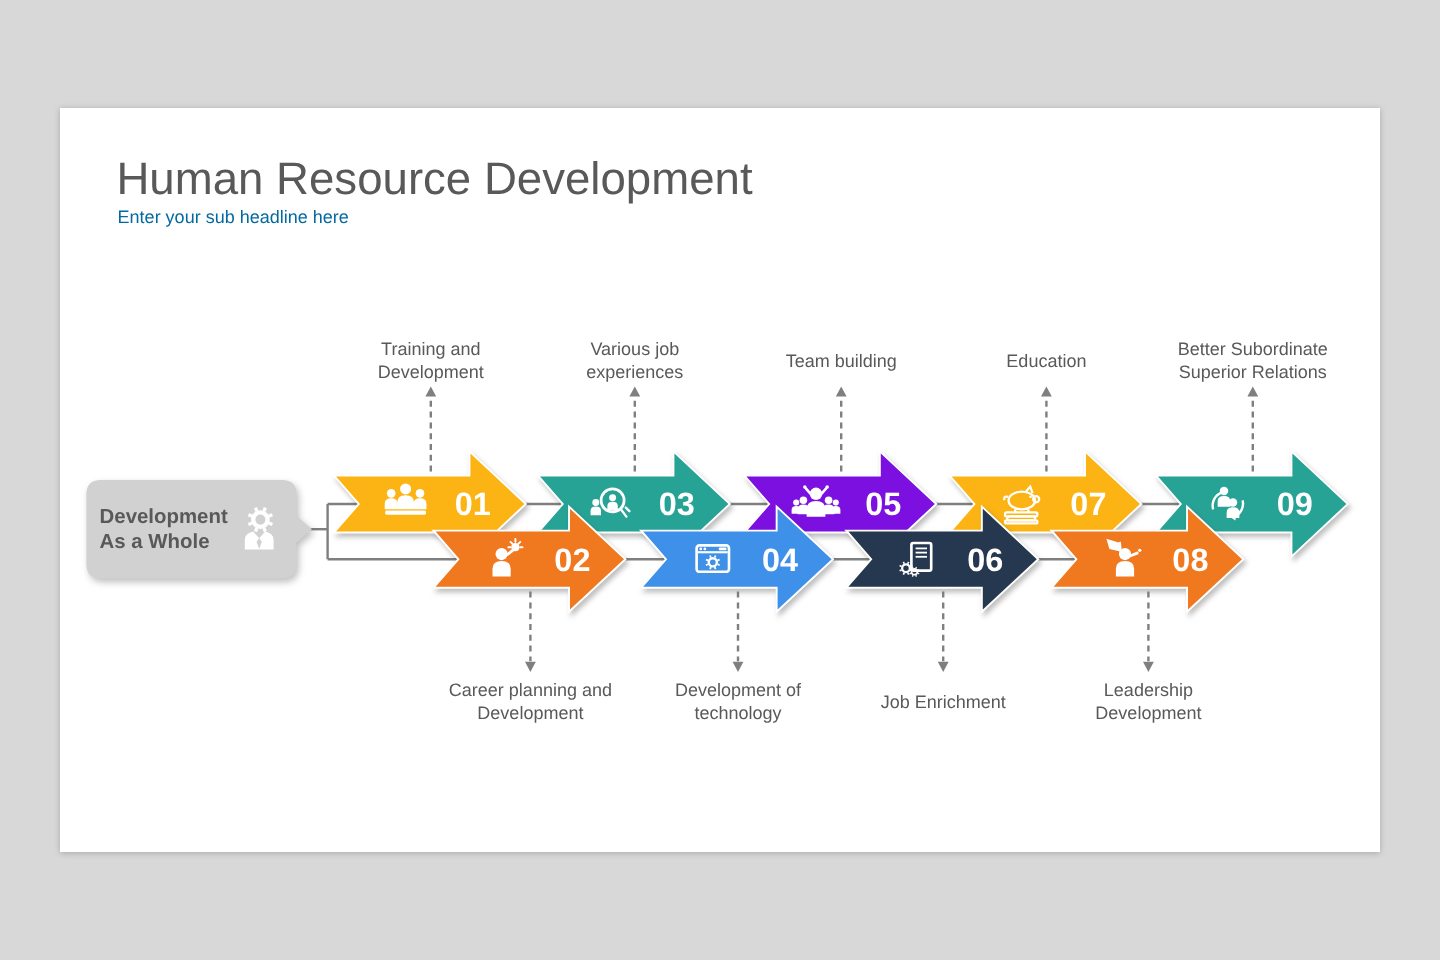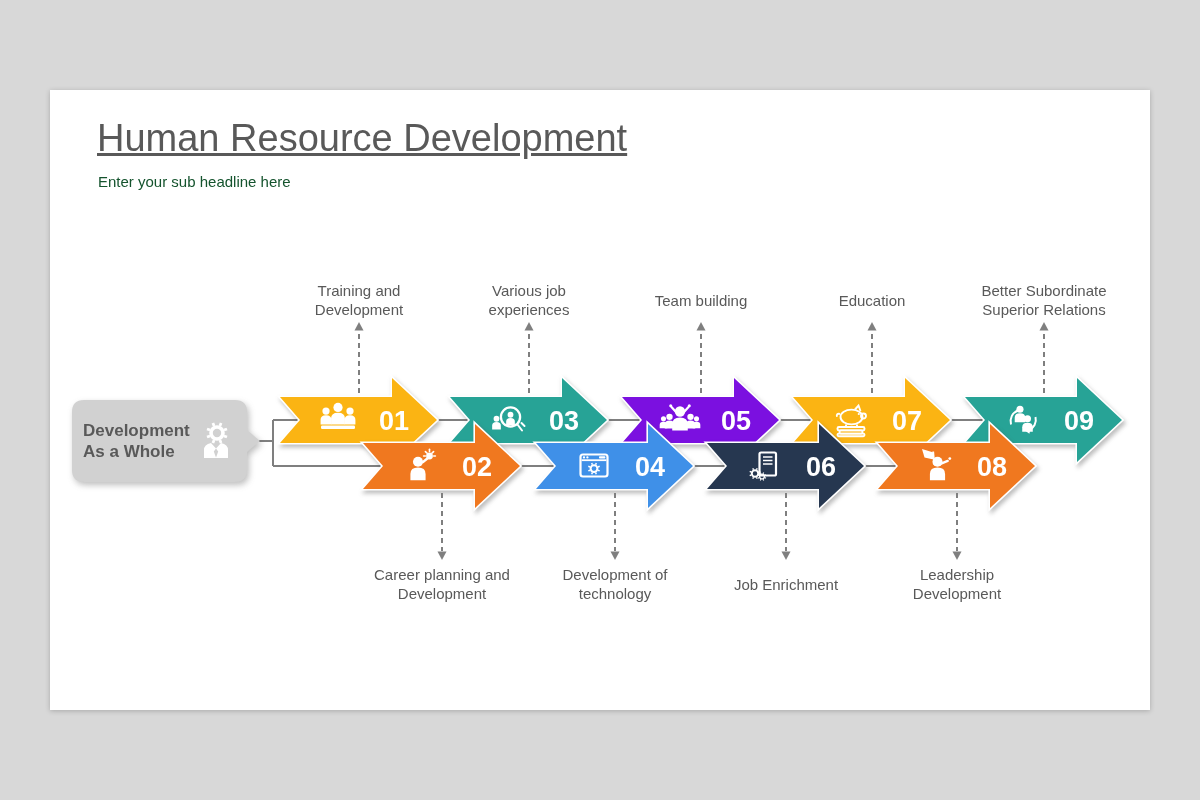--- a/index.html
+++ b/index.html
@@ -1,21 +1,21 @@
 <!DOCTYPE html>
 <html><head>
 <meta charset="utf-8">
 <style>
   html,body{margin:0;padding:0;}
   .page{position:relative;width:1200px;height:800px;background:#d8d8d8;overflow:hidden;
         font-family:"Liberation Sans",sans-serif;}
   .slide{position:absolute;left:50px;top:90px;width:1100px;height:620px;background:#ffffff;
          box-shadow:0 1px 5px rgba(0,0,0,.22);}
-  .title{position:absolute;left:47px;top:26px;font-size:38px;line-height:1.2;color:#595959;text-decoration:underline;}
-  .subtitle{position:absolute;left:48px;top:83px;font-size:15px;color:#14532d;}
+  .title{position:absolute;left:47px;top:38px;font-size:38px;line-height:1.2;color:#595959;}
+  .subtitle{position:absolute;left:48px;top:83px;font-size:15px;color:#0369a1;}
   #diagram{position:absolute;left:0;top:0;}
   #diagram text{font-family:"Liberation Sans",sans-serif;}
   .arrow-g{filter:drop-shadow(2px 3px 2px rgba(70,70,70,.35));}
   .bubble-g{filter:drop-shadow(2px 3px 3px rgba(70,70,70,.35));}
   .step-num{font-weight:bold;font-size:27px;fill:#ffffff;}
   .step-label{font-size:15px;fill:#595959;}
   .bubble-txt{font-size:17px;font-weight:bold;fill:#595959;}
 </style>
 </head>
 <body>

